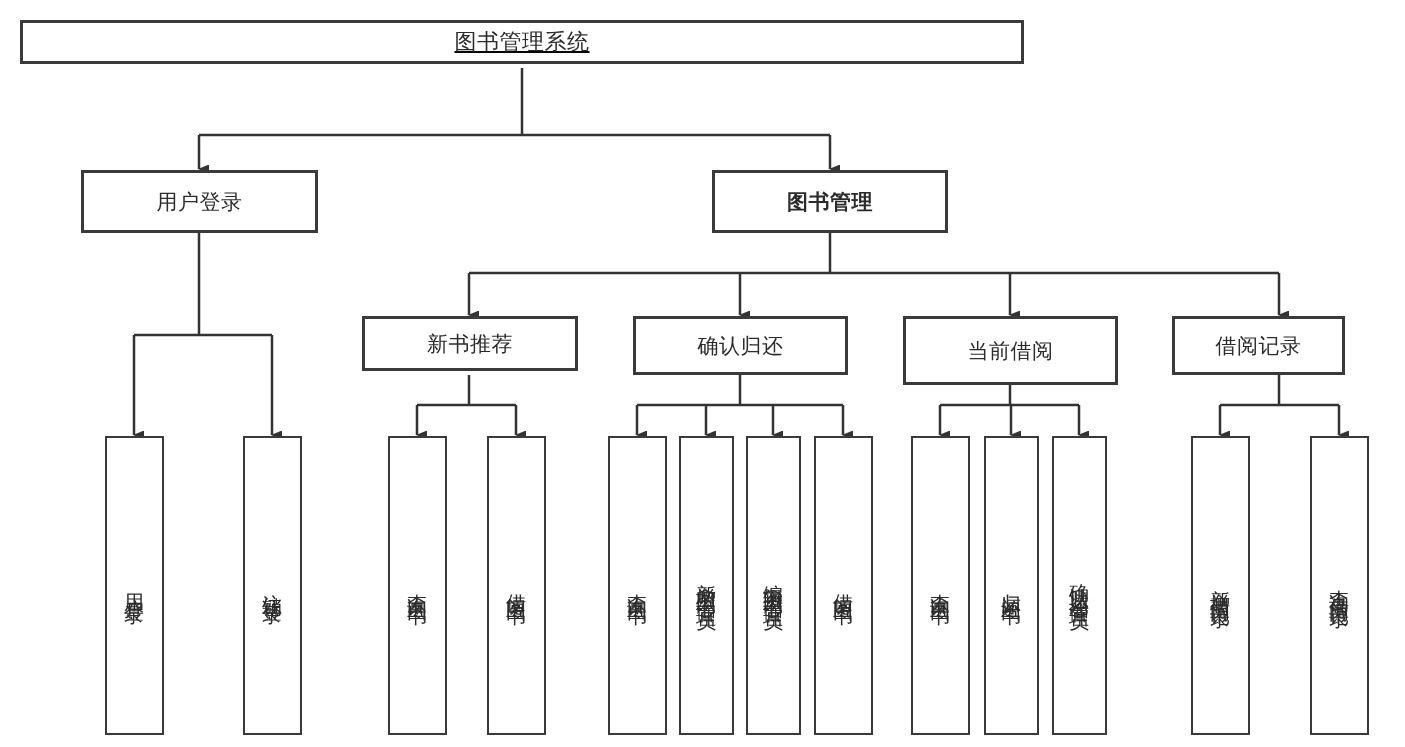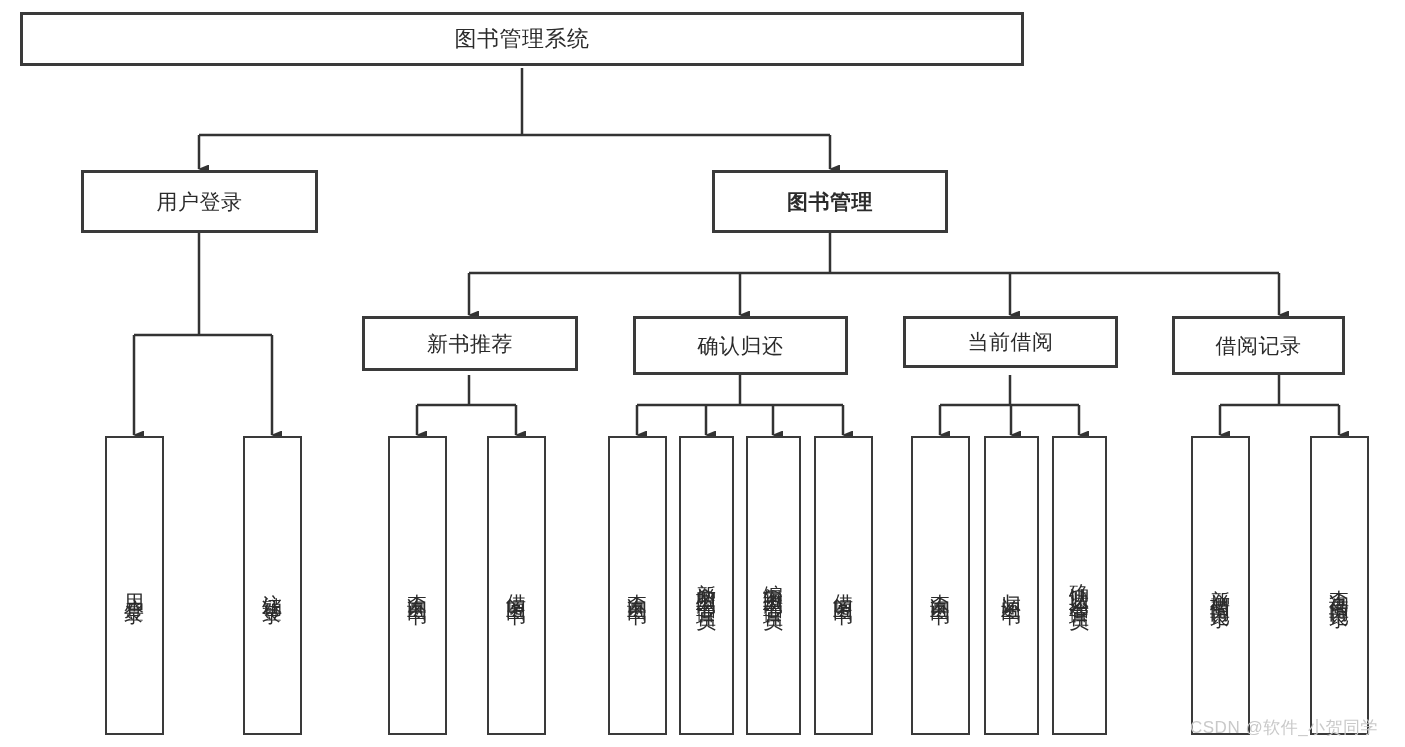--- a/index.html
+++ b/index.html
@@ -111,36 +111,36 @@
         <line x1="1011" y1="405" x2="1011" y2="435" stroke="#333333" stroke-width="2.5" marker-end="url(#arrowhead)"></line>
         <line x1="1079" y1="405" x2="1079" y2="435" stroke="#333333" stroke-width="2.5" marker-end="url(#arrowhead)"></line>
         <line x1="1279" y1="375" x2="1279" y2="405" stroke="#333333" stroke-width="2.5"></line>
         <line x1="1220" y1="405" x2="1339" y2="405" stroke="#333333" stroke-width="2.5"></line>
         <line x1="1220" y1="405" x2="1220" y2="435" stroke="#333333" stroke-width="2.5" marker-end="url(#arrowhead)"></line>
         <line x1="1339" y1="405" x2="1339" y2="435" stroke="#333333" stroke-width="2.5" marker-end="url(#arrowhead)"></line>
       </g>
   </svg>
 
   <div id="nodes-layer">
-      <div class="node-box horizontal" style="left: 20px; top: 12px; width: 1004px; height: 54px;">
+      <div class="node-box horizontal" style="left: 20px; top: 20px; width: 1004px; height: 44px; text-decoration: underline;">
         <span class="node-label-root">图书管理系统</span>
       </div>
       <div class="node-box horizontal" style="left: 81px; top: 170px; width: 237px; height: 63px;">
         <span class="node-label-h">用户登录</span>
       </div>
       <div class="node-box horizontal" style="left: 712px; top: 170px; width: 236px; height: 63px; font-weight: bold;">
         <span class="node-label-h">图书管理</span>
       </div>
       <div class="node-box horizontal" style="left: 362px; top: 316px; width: 216px; height: 55px;">
         <span class="node-label-h">新书推荐</span>
       </div>
       <div class="node-box horizontal" style="left: 633px; top: 316px; width: 215px; height: 59px;">
         <span class="node-label-h">确认归还</span>
       </div>
-      <div class="node-box horizontal" style="left: 903px; top: 316px; width: 215px; height: 52px;">
+      <div class="node-box horizontal" style="left: 903px; top: 316px; width: 215px; height: 69px;">
         <span class="node-label-h">当前借阅</span>
       </div>
       <div class="node-box horizontal" style="left: 1172px; top: 316px; width: 173px; height: 59px; text-align: right;">
         <span class="node-label-h">借阅记录</span>
       </div>
       <div class="node-box" style="left: 105px; top: 436px; width: 59px; height: 299px;">
         <span class="node-label-v">用户登录</span>
       </div>
       <div class="node-box" style="left: 243px; top: 436px; width: 59px; height: 299px;">
         <span class="node-label-v">注销登录</span>
@@ -173,15 +173,14 @@
         <span class="node-label-v">确认归还（管理员）</span>
       </div>
       <div class="node-box" style="left: 1191px; top: 436px; width: 59px; height: 299px;">
         <span class="node-label-v">新增借阅记录</span>
       </div>
       <div class="node-box" style="left: 1310px; top: 436px; width: 59px; height: 299px;">
         <span class="node-label-v">查询借阅记录</span>
       </div>
     </div>
 
-  <div class="watermark" style="left: 1190px; top: 716px;">CSDN @软件_小贺同学</div>
 
 </div>
 
 </body></html>

